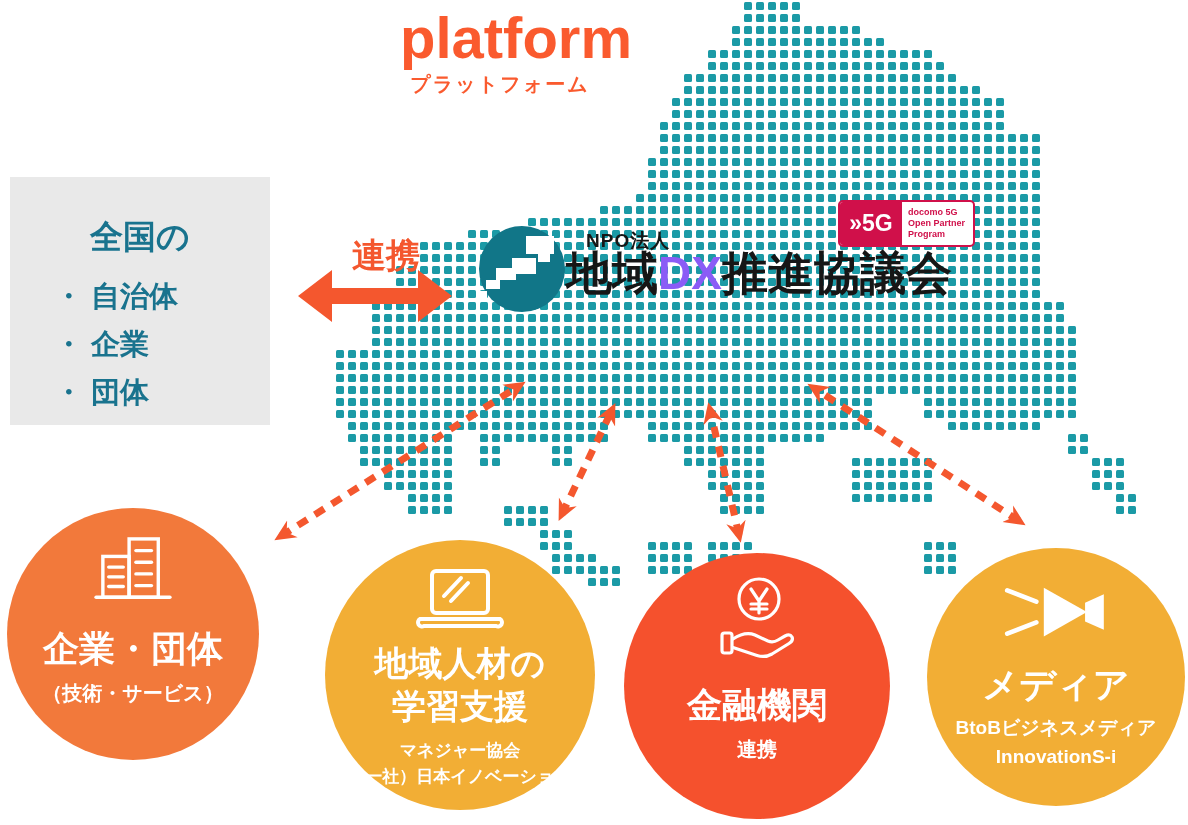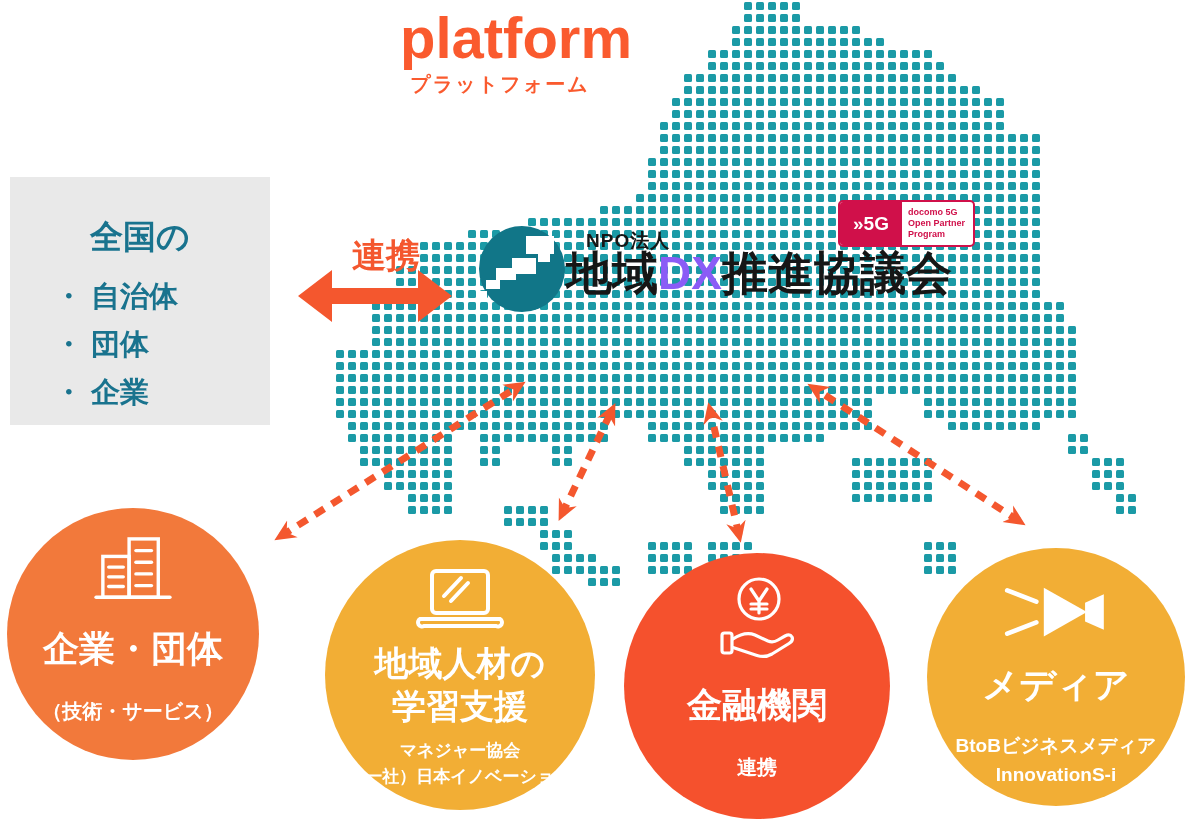--- a/index.html
+++ b/index.html
@@ -44,21 +44,21 @@
   .logo-name .dx { color:#8b5cf6; }
 
   .badge {
     position:absolute; left:838px; top:200px; width:137px; height:47px;
     background:#fff; border:2px solid #d0104a; border-radius:5px;
     display:flex; overflow:hidden;
   }
   .badge-left {
     width:62px; background:#d0104a; color:#fff; display:flex;
     align-items:center; justify-content:center;
-    font-size:19px; font-weight:800; letter-spacing:0;
+    font-size:23px; font-weight:800; letter-spacing:0;
   }
   .badge-right {
     flex:1; color:#d0104a; font-size:9px; font-weight:700; line-height:11px;
     display:flex; flex-direction:column; justify-content:center; padding-left:6px;
   }
 
   .circle {
     position:absolute; border-radius:50%; color:#fff;
     display:flex; flex-direction:column; align-items:center; text-align:center;
   }
@@ -69,21 +69,21 @@
 
   .circle .icon { margin-top:28px; flex:none; }
   .c3 .icon { margin-top:24px; }
   .c4 .icon { margin-top:34px; }
 
   .c-title { font-size:36px; font-weight:800; line-height:1.25; margin-top:20px; }
   .c-title span { display:block; }
   .c2 .c-title { font-size:34px; margin-top:12px; }
   .c3 .c-title { font-size:35px; margin-top:16px; }
 
-  .c-sub { font-size:20px; font-weight:700; line-height:1.5; margin-top:25px; }
+  .c-sub { font-size:20px; font-weight:700; line-height:1.5; margin-top:7px; }
   .c-sub span { display:block; }
   .c2 .c-sub { font-size:17px; margin-top:11px; }
   .c4 .c-sub { font-size:19px; }
 </style>
 </head>
 <body>
 
 <svg id="map-svg" viewBox="0 0 1188 825">
   <defs>
     <marker id="ah" viewBox="0 0 10 10" refX="6" refY="5" markerWidth="3.2" markerHeight="3.2" orient="auto-start-reverse">
@@ -1757,22 +1757,22 @@
     </g>
 </svg>
 
 <div class="title-en">platform</div>
 <div class="title-ja">プラットフォーム</div>
 
 <div class="panel">
   <div class="panel-heading">全国の</div>
   <ul>
     <li>・ 自治体</li>
+    <li>・ 企業</li>
     <li>・ 団体</li>
-    <li>・ 企業</li>
   </ul>
 </div>
 
 <div class="renkei">連携</div>
 
 <svg class="logo-circle-svg" width="88" height="88" viewBox="0 0 88 88">
   <circle cx="44" cy="43" r="43" fill="#117688"></circle>
   <g fill="#ffffff">
     <rect x="48" y="10" width="28" height="18"></rect>
     <rect x="60" y="28" width="12" height="8"></rect>

